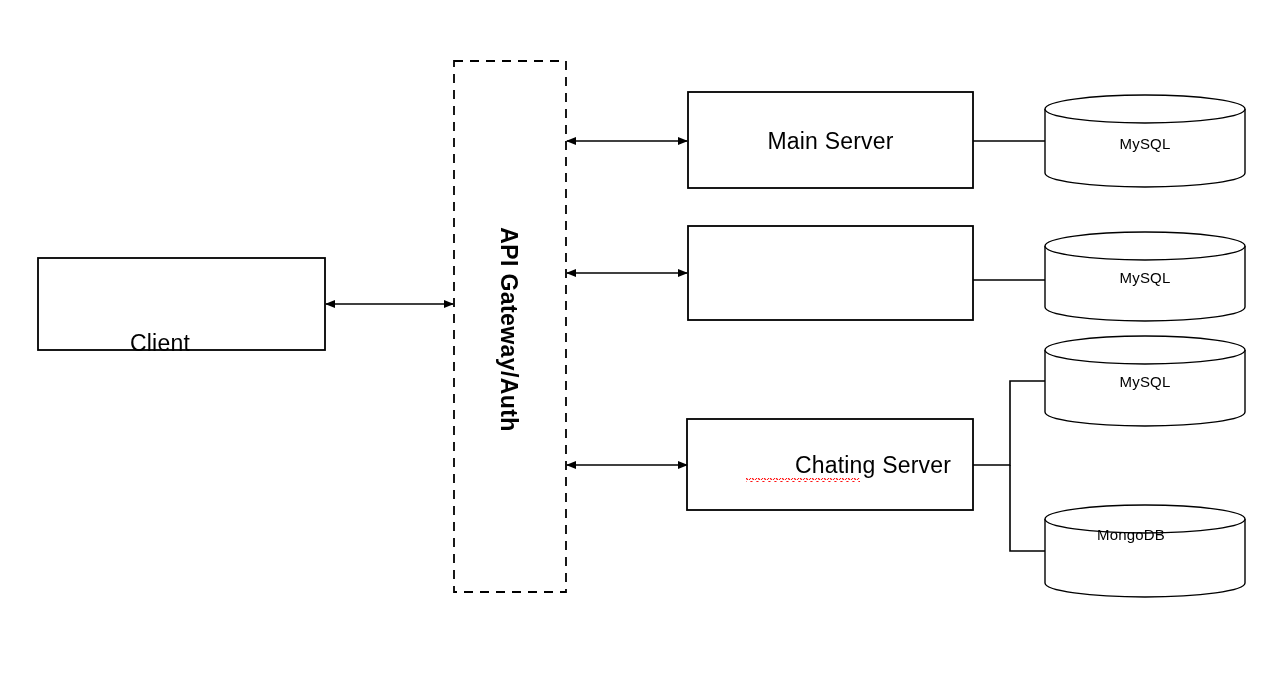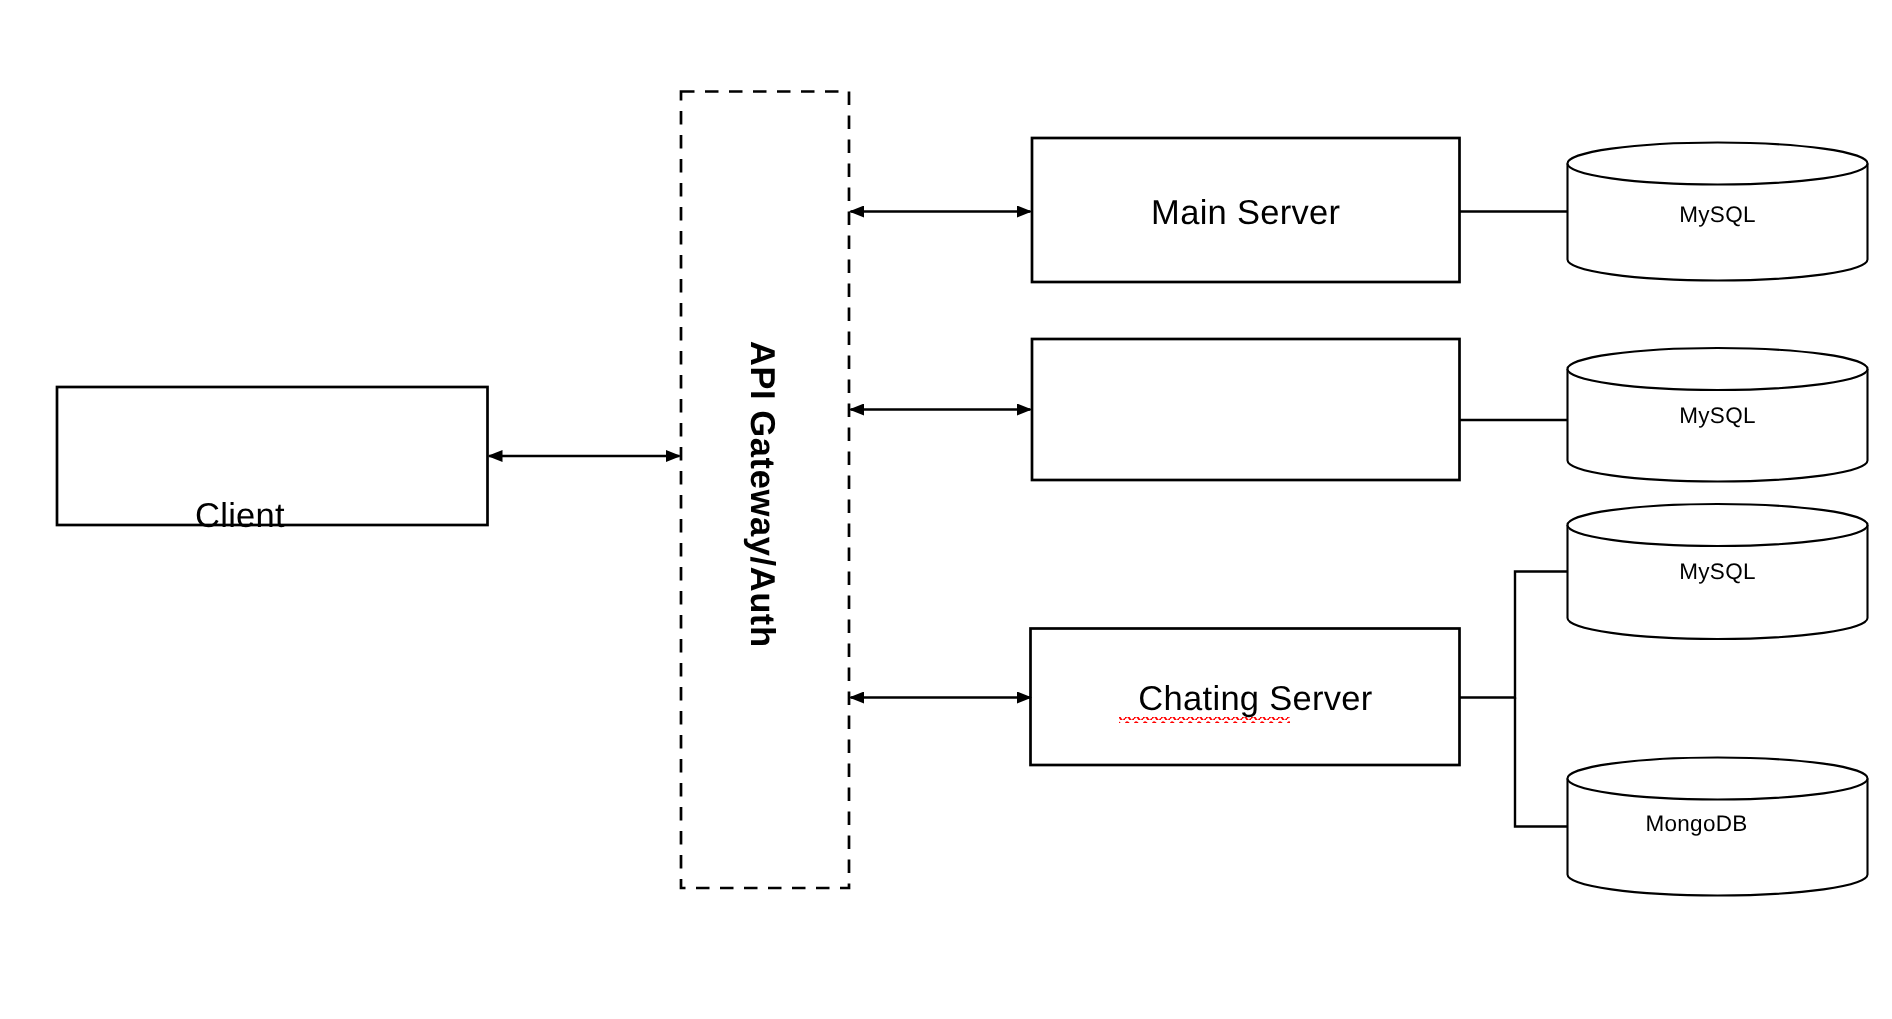--- a/index.html
+++ b/index.html
@@ -146,23 +146,23 @@
     </g>
   </svg>
 
   <div class="node-label box-label" style="left:38px; top:293px; width:244px;margin-top:37px;">Client</div>
 
   <div class="node-label gateway-label" style="left:383px; top:316px; width:250px;">API Gateway/Auth</div>
 
   <div class="node-label box-label" style="left:688px; top:128px; width:285px;">Main Server</div>
 
 
-  <div class="node-label box-label spell-error" style="left:687px; top:452px; width:300px;">Chating Server</div>
+  <div class="node-label box-label spell-error" style="left:687px; top:452px; width:300px;padding-left:36px;">Chating Server</div>
 
   <div class="node-label db-label" style="left:1045px; top:135px; width:200px;">MySQL</div>
 
   <div class="node-label db-label" style="left:1045px; top:269px; width:200px;">MySQL</div>
 
   <div class="node-label db-label" style="left:1045px; top:373px; width:200px;">MySQL</div>
 
-  <div class="node-label db-label" style="left:1045px; top:541px; width:172px;">MongoDB</div>
+  <div class="node-label db-label" style="left:1045px; top:526px; width:172px;">MongoDB</div>
 
 </div>
 
 </body></html>

